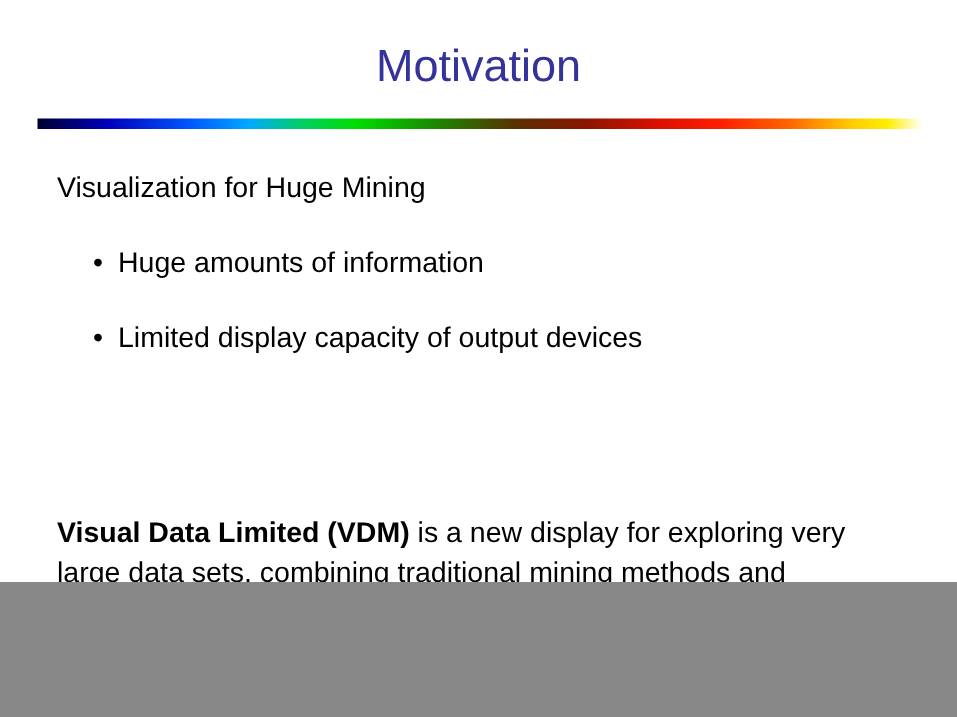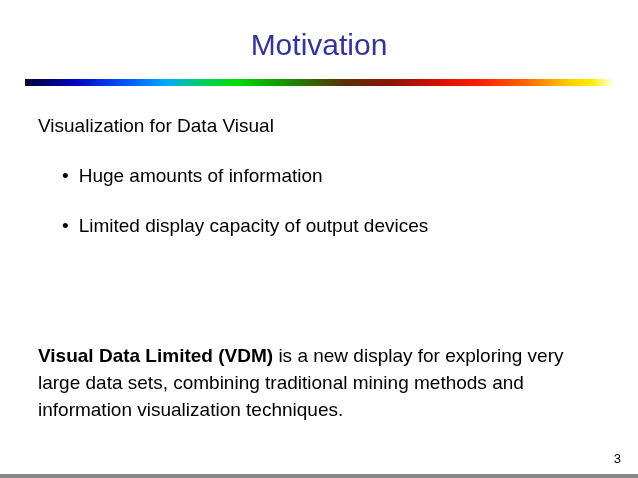--- a/index.html
+++ b/index.html
@@ -3,21 +3,21 @@
 <meta charset="utf-8">
 <style>
   html, body {
     margin: 0;
     padding: 0;
     background: #888;
   }
   .slide {
     position: relative;
     width: 638px;
-    height: 474px;
+    height: 388px;
     background: #ffffff;
     overflow: hidden;
     font-family: "Liberation Sans", "DejaVu Sans", sans-serif;
     color: #000000;
     text-decoration: underline;
   }
   .slide-title {
     position: absolute;
     top: 27px;
     left: 0;
@@ -80,21 +80,21 @@
 </style>
 </head>
 <body>
 
 <div class="slide" style="background: rgb(255, 255, 255); color: rgb(0, 0, 0);">
 
   <div class="slide-title" style="color: rgb(51, 51, 153);">Motivation</div>
 
   <div class="divider" style="background: linear-gradient(90deg, rgb(0, 0, 51) 0%, rgb(0, 0, 187) 8%, rgb(0, 85, 255) 17%, rgb(0, 170, 255) 24%, rgb(0, 208, 96) 30%, rgb(0, 221, 0) 36%, rgb(26, 136, 0) 45%, rgb(90, 48, 0) 54%, rgb(139, 21, 0) 62%, rgb(217, 16, 0) 70%, rgb(255, 30, 0) 77%, rgb(255, 102, 0) 85%, rgb(255, 204, 0) 92%, rgb(255, 238, 0) 96%, rgb(255, 255, 255) 100%);"></div>
 
-  <div class="heading">Visualization for Data Visual</div>
+  <div class="heading">Visualization for Huge Mining</div>
 
   <div class="bullet-item b2">
     <span class="bullet-dot">•</span><span>Limited display capacity of output devices</span>
   </div>
 
   <div class="bullet-item b1">
     <span class="bullet-dot">•</span><span>Huge amounts of information</span>
   </div>
 
   <div class="conclusion">

